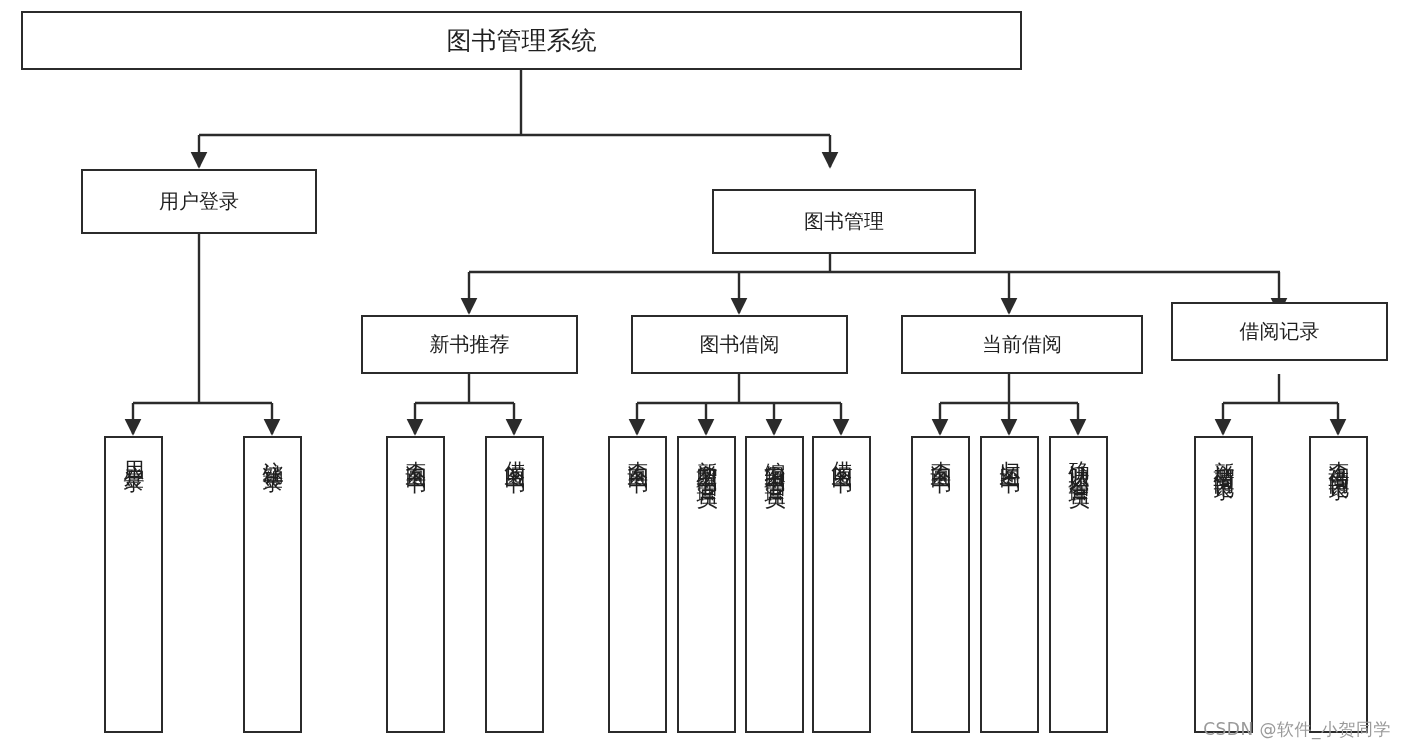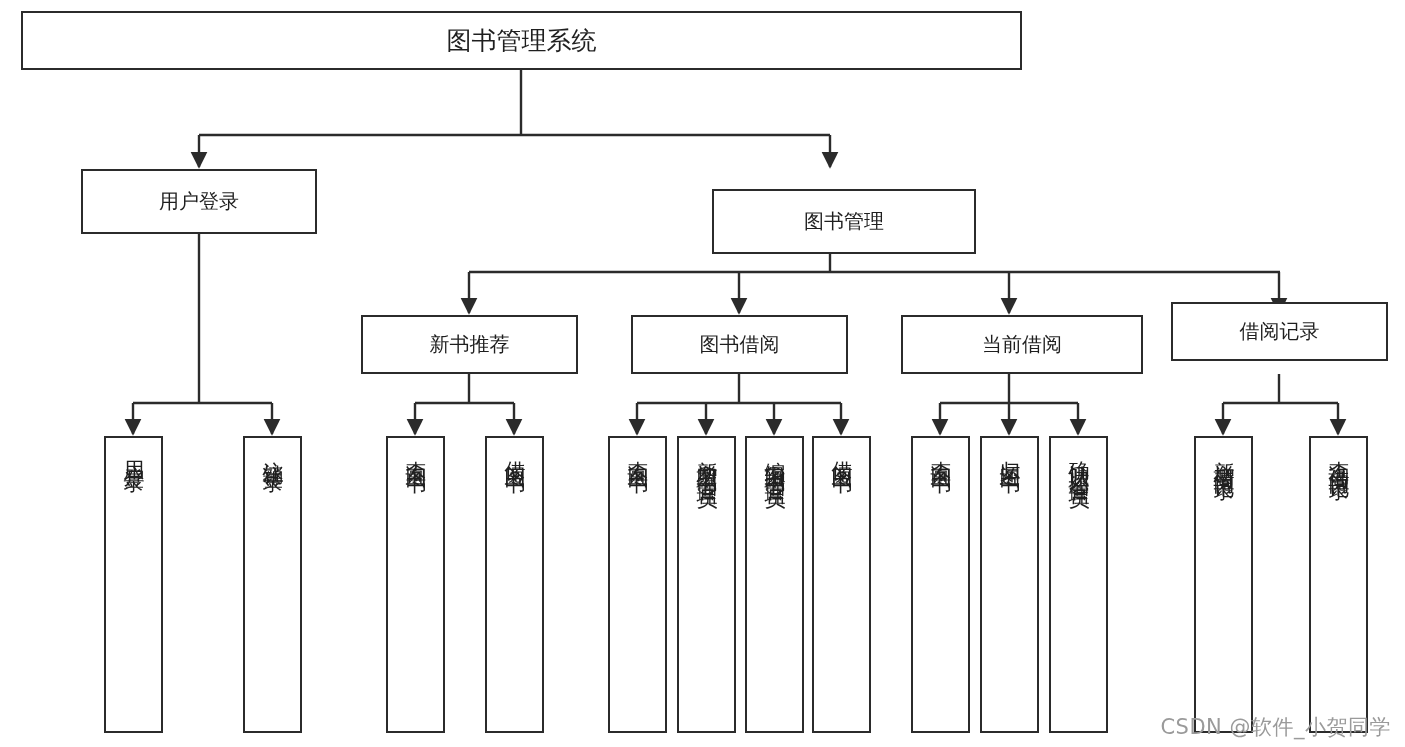--- a/index.html
+++ b/index.html
@@ -45,21 +45,21 @@
     font-size:21px;
     letter-spacing:4px;
     line-height:1;
     white-space:pre;
   }
 
   #watermark{
     position:absolute;
     right:14px;
     bottom:6px;
-    font-size:21px;
+    font-size:17px;
     color:#9a9a9a;
     letter-spacing:0.5px;
     white-space:nowrap;
     pointer-events:none;
   }
 </style>
 </head>
 <body>
 
 <div id="stage">

